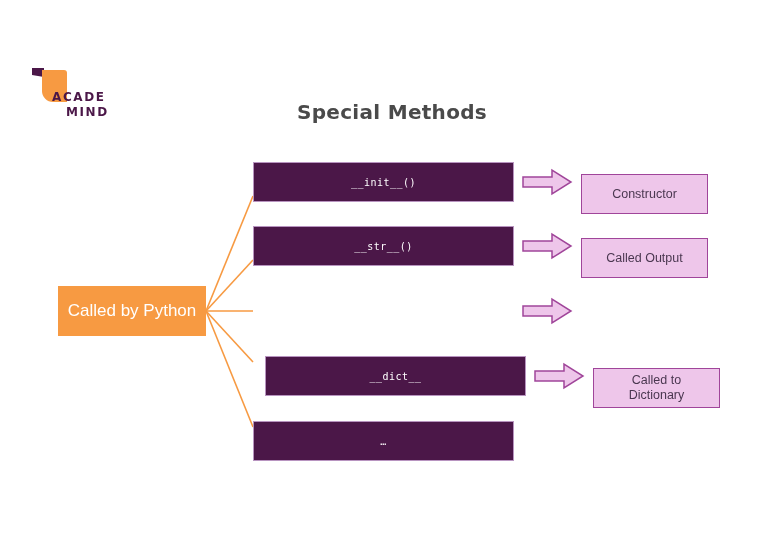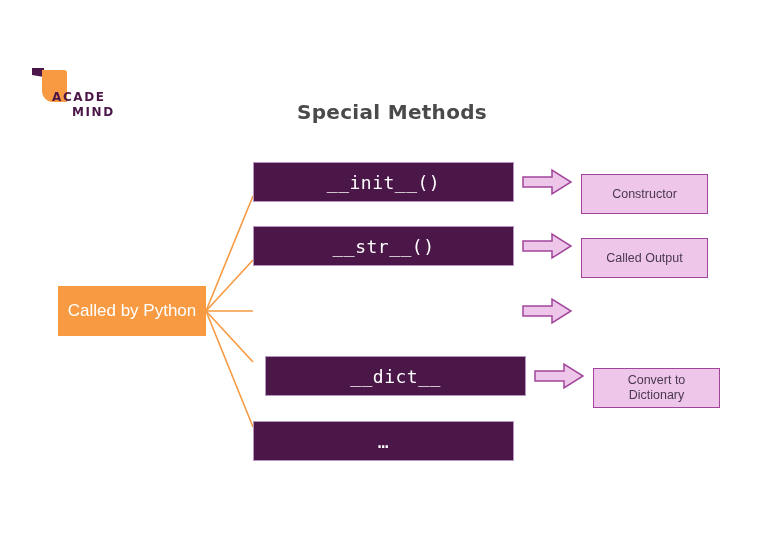--- a/index.html
+++ b/index.html
@@ -46,21 +46,21 @@
     line-height: 15px;
   }
   .logo-line {
     color: #4b1748;
     font-family: "DejaVu Sans", sans-serif;
     font-weight: bold;
     font-size: 12px;
     letter-spacing: 1.6px;
     display: block;
   }
-  #logo-line-2 { margin-left: 20px; }
+  #logo-line-2 { margin-left: 14px; }
 
   
   #page-title {
     position: absolute;
     left: 0;
     top: 100px;
     width: 768px;
     text-align: center;
     color: #4a4a4a;
     font-family: "DejaVu Sans", sans-serif;
@@ -106,21 +106,21 @@
     position: absolute;
     left: 0;
     top: 0;
     width: 261px;
     height: 40px;
     background: #4b1748;
     border: 1px solid #b894c0;
     box-sizing: border-box;
     color: #ffffff;
     font-family: "DejaVu Sans Mono", monospace;
-    font-size: 18px;
+    font-size: 10px;
     letter-spacing: 0.5px;
     display: flex;
     align-items: center;
     justify-content: center;
   }
   .arrow {
     position: absolute;
     left: 268px;
     top: 6px;
     width: 52px;
@@ -207,21 +207,21 @@
         </svg>
       </div>
       <div class="method-row" style="top: 356px; margin-left: 12px;">
         <div class="method-box">
           <span>__dict__</span>
         </div>
         <svg class="arrow" viewBox="0 0 52 28">
           <path d="M2 9 L31 9 L31 2 L50 14 L31 26 L31 19 L2 19 Z" fill="#eec6ea" stroke="#a0459a" stroke-width="1.5" stroke-linejoin="miter"></path>
         </svg>
         <div class="result-box two-line">
-          <span><span>Convert to</span><br><span>Dictionary</span></span>
+          <span><span>Called to</span><br><span>Dictionary</span></span>
         </div>
       </div>
       <div class="method-row" style="top: 421px;">
         <div class="method-box">
           <span>…</span>
         </div>
       </div>
     </div>
 
 </div>

